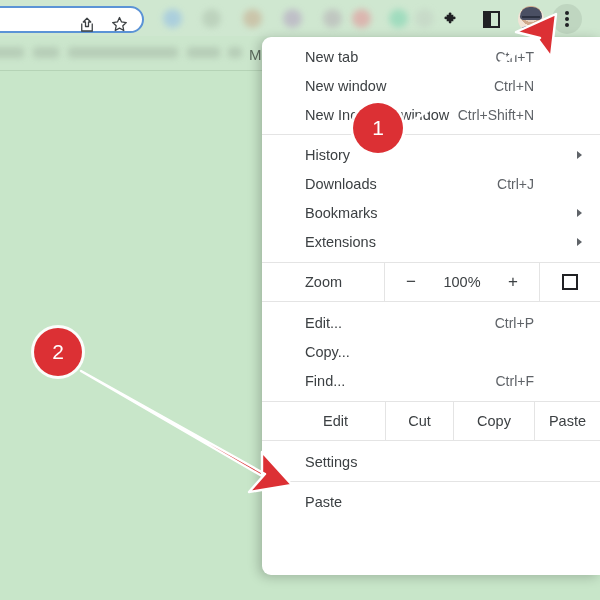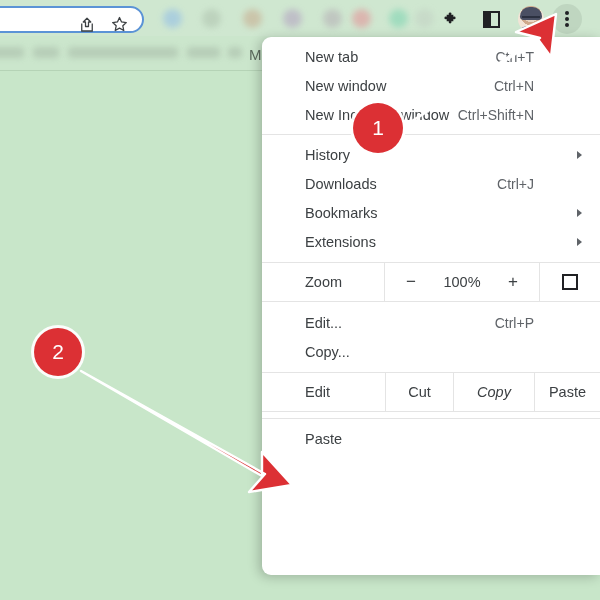--- a/index.html
+++ b/index.html
@@ -263,29 +263,29 @@
   .edit-row {
     display: flex;
     align-items: stretch;
     height: 38px;
     font-size: 14.5px;
     color: #3c4043;
   }
   .edit-row .cell { display: flex; align-items: center; }
   .edit-row .edit-label {
     width: 123px;
-    padding-left: 43px;
+    padding-left: 61px;
     box-sizing: border-box;
   }
   .edit-row .vdiv { width: 1px; background: #e4e4e4; }
   .edit-row .act {
     width: 67px;
     justify-content: center;
   }
-  .edit-row .act.wide { width: 80px; font-style: italic; }
+  .edit-row .act.wide { width: 80px; }
   .edit-row .act.last { flex: 1; justify-content: center; }
 
   
   #overlay {
     position: absolute;
     left: 0; top: 0;
     width: 600px; height: 600px;
     pointer-events: none;
   }
   .badge {
@@ -429,37 +429,44 @@
     <div class="menu-sep" style="margin:0 0 6px 0;"></div>
 
     <div>
       <div class="menu-item">
         <span class="label">Edit...</span>
         <span class="accel">Ctrl+P</span>
       </div>
       <div class="menu-item">
         <span class="label">Copy...</span>
       </div>
+      <div class="menu-item">
+        <span class="label">Find...</span>
+        <span class="accel">Ctrl+F</span>
+      </div>
     </div>
 
     <div class="menu-sep" style="margin:6px 0 0 0;"></div>
 
     <div class="edit-row">
       <div class="cell edit-label">Edit</div>
       <div class="vdiv"></div>
       <div class="cell act">Cut</div>
       <div class="vdiv"></div>
       <div class="cell act wide">Copy</div>
       <div class="vdiv"></div>
       <div class="cell act last">Paste</div>
     </div>
 
     <div class="menu-sep" style="margin:0 0 6px 0;"></div>
 
     <div>
+      <div class="menu-item">
+        <span class="label">Settings</span>
+      </div>
     </div>
 
     <div class="menu-sep"></div>
 
     <div>
       <div class="menu-item">
         <span class="label">Paste</span>
       </div>
     </div>
 

